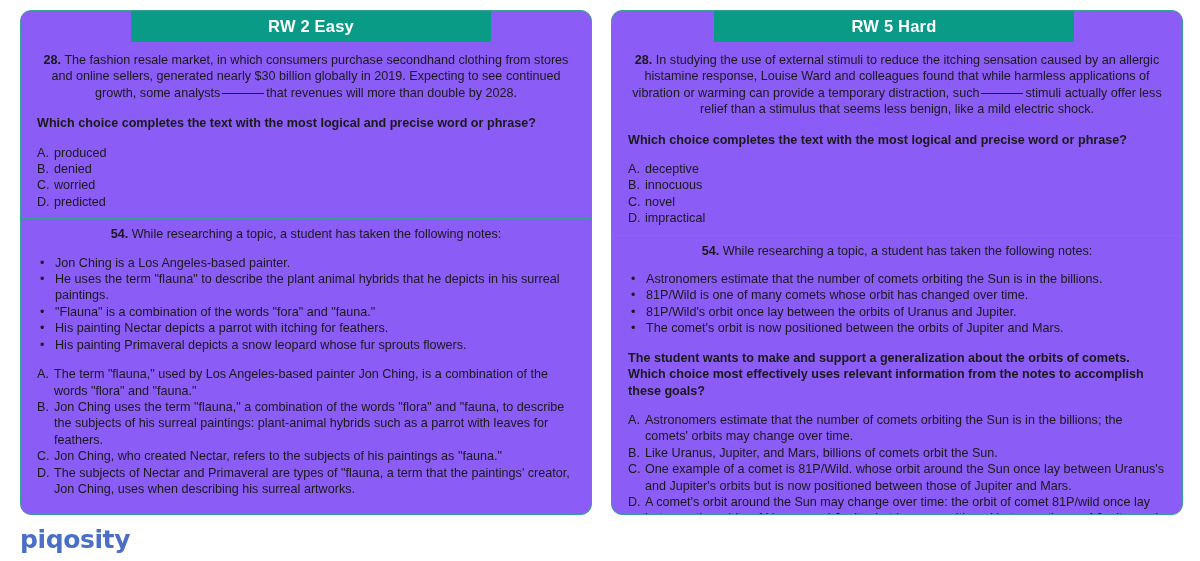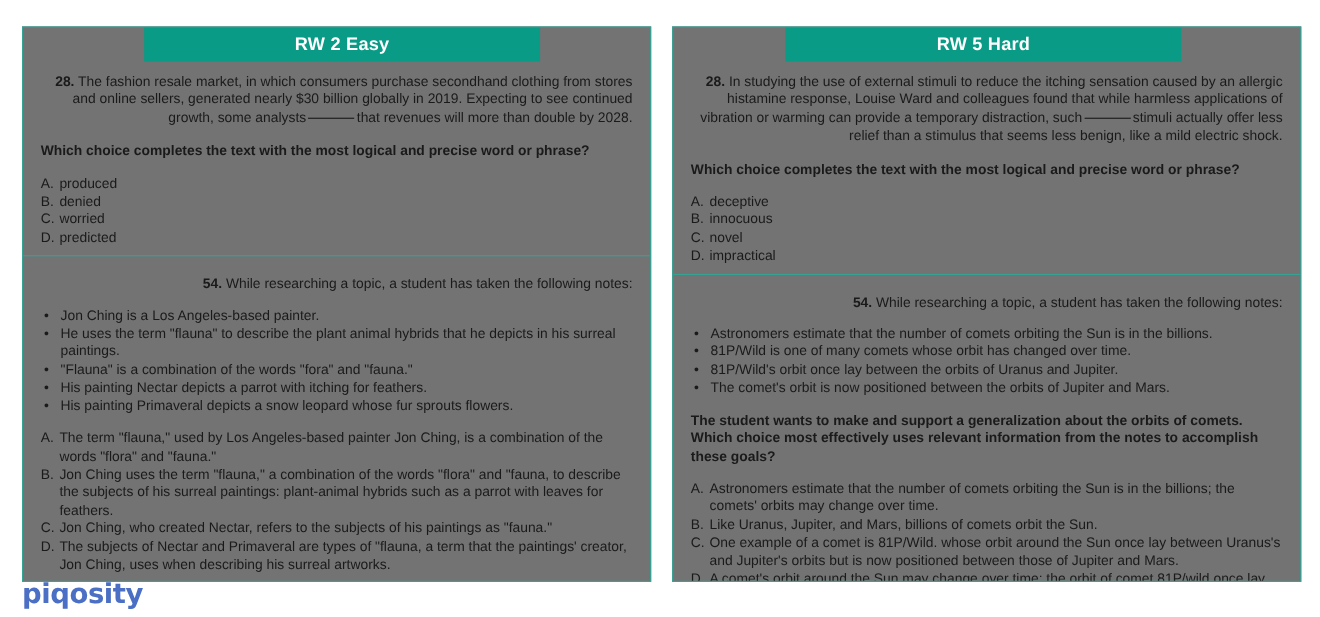--- a/index.html
+++ b/index.html
@@ -22,25 +22,24 @@
     width: 1200px;
     height: 561px;
   }
 
   
   .card {
     position: absolute;
     top: 10px;
     height: 505px;
     border: 1.2px solid #35a394;
-    border-radius: 0;
-    background: #737373;
+    border-radius: 11px;
+    background: #8b5cf6;
     box-sizing: border-box;
     overflow: hidden;
-    margin-top: 14px;
   }
   .card.left  { left: 20px;  width: 572px; }
   .card.right { left: 611px; width: 572px; }
 
   .banner-row {
     position: relative;
     height: 31px;
   }
   .banner {
     position: absolute;
@@ -59,28 +58,28 @@
   .card.left  .banner { left: 110px; right: 100px; }
   .card.right .banner { left: 102px; right: 108px; }
 
   
   .qblock {
     padding: 10px 16px 0 16px;
     box-sizing: border-box;
   }
   .qblock.second {
     border-top: 1.2px solid #35a394;
-    padding-top: 17px;
+    padding-top: 7px;
     margin-top: 8px;
   }
 
   .stem {
     font-size: 12.6px;
     line-height: 16.4px;
-    text-align: right;
+    text-align: center;
   }
   .stem .qnum { font-weight: bold; }
 
   .blank {
     display: inline-block;
     border-bottom: 1.3px solid #1a1a1a;
     width: 42px;
     position: relative;
     top: -3px;
     margin: 0 2px;

